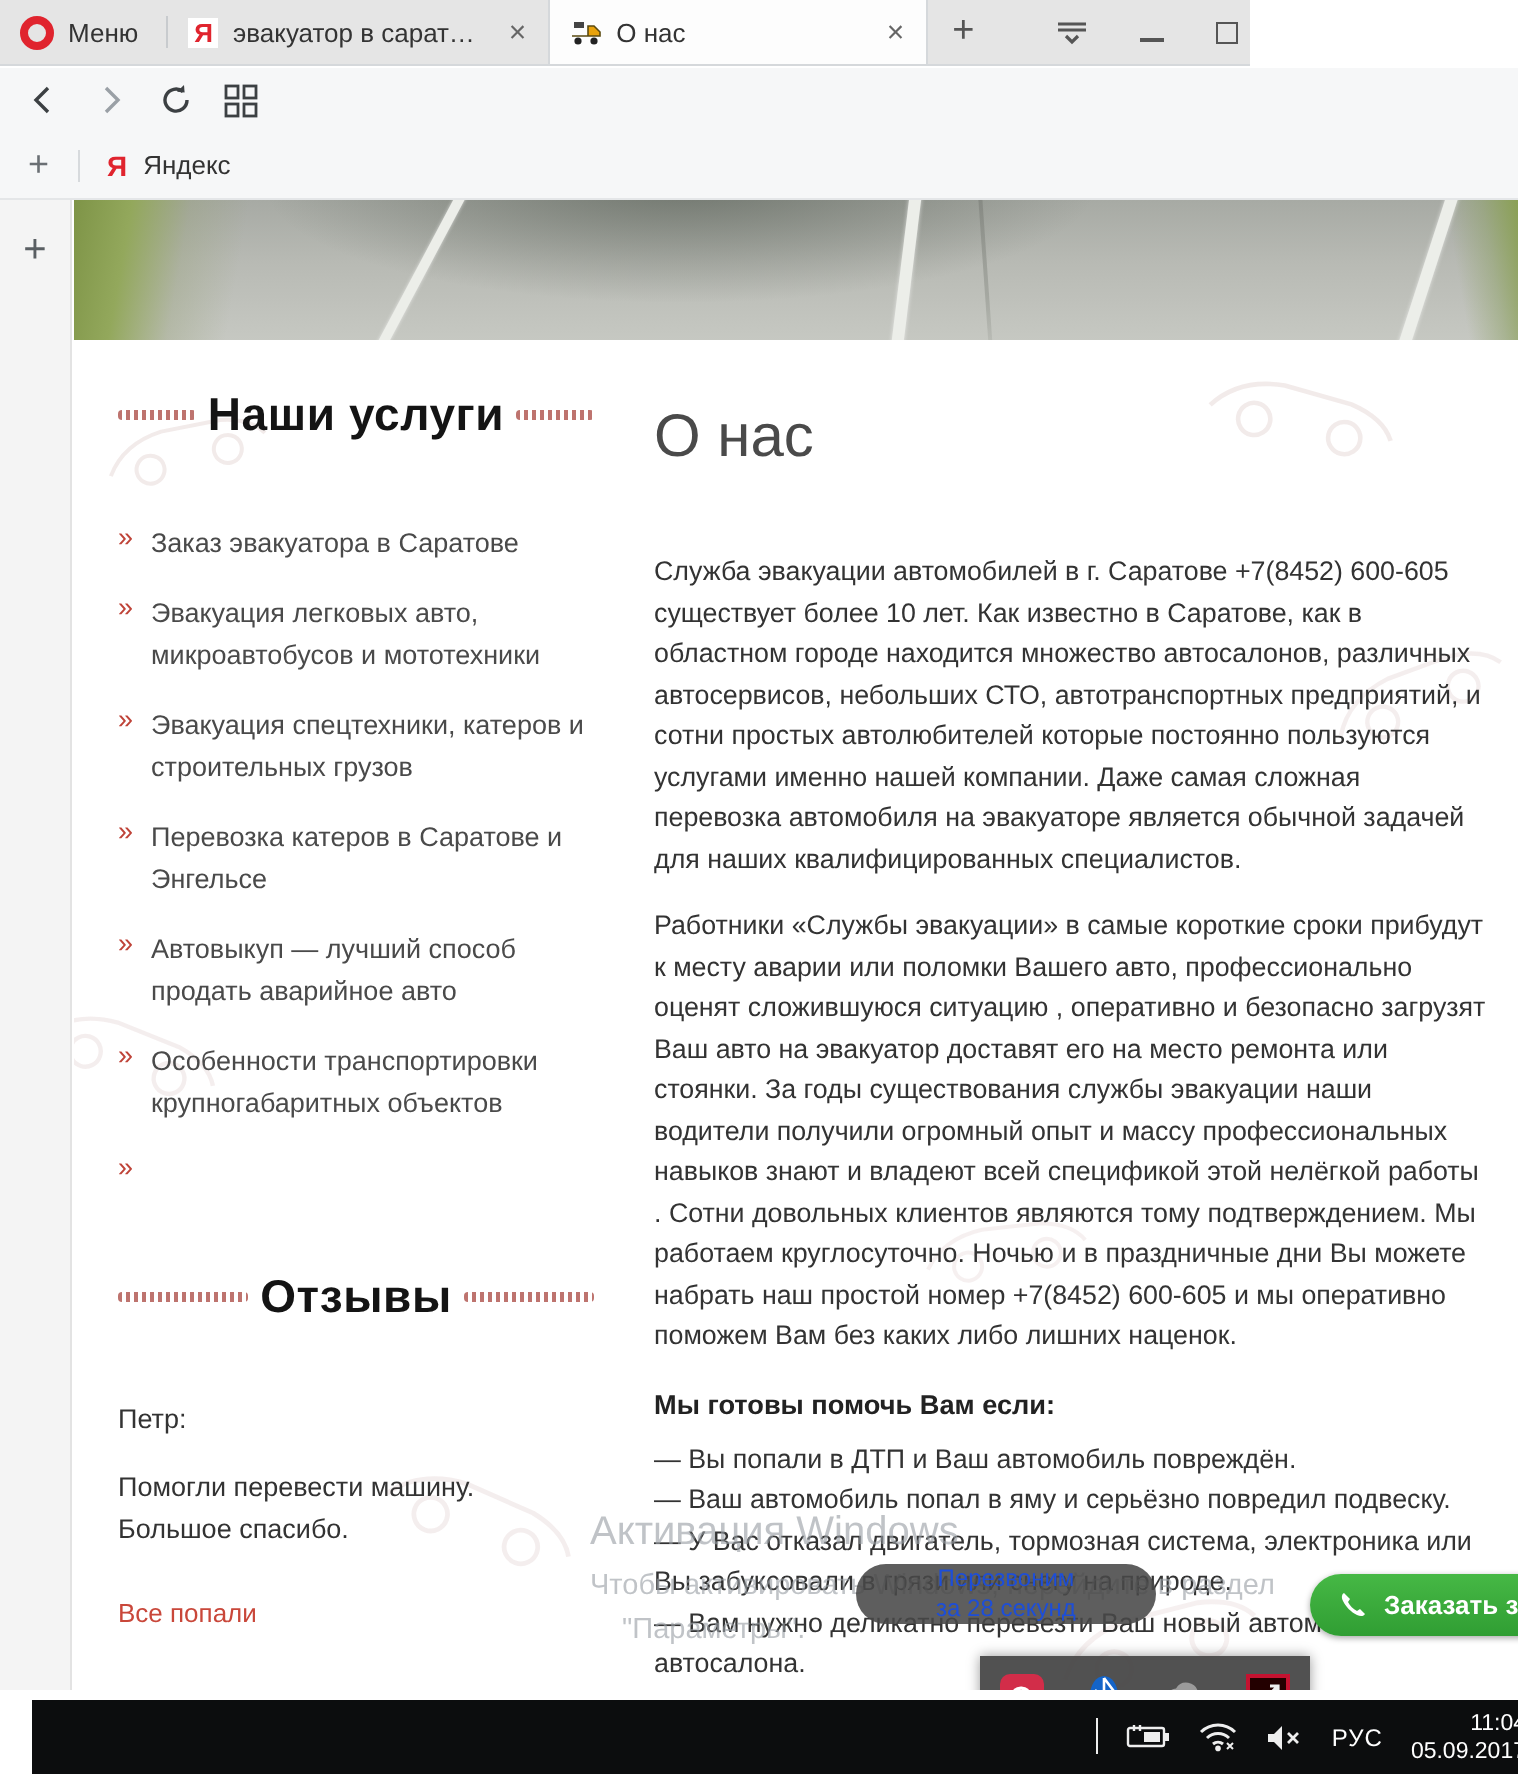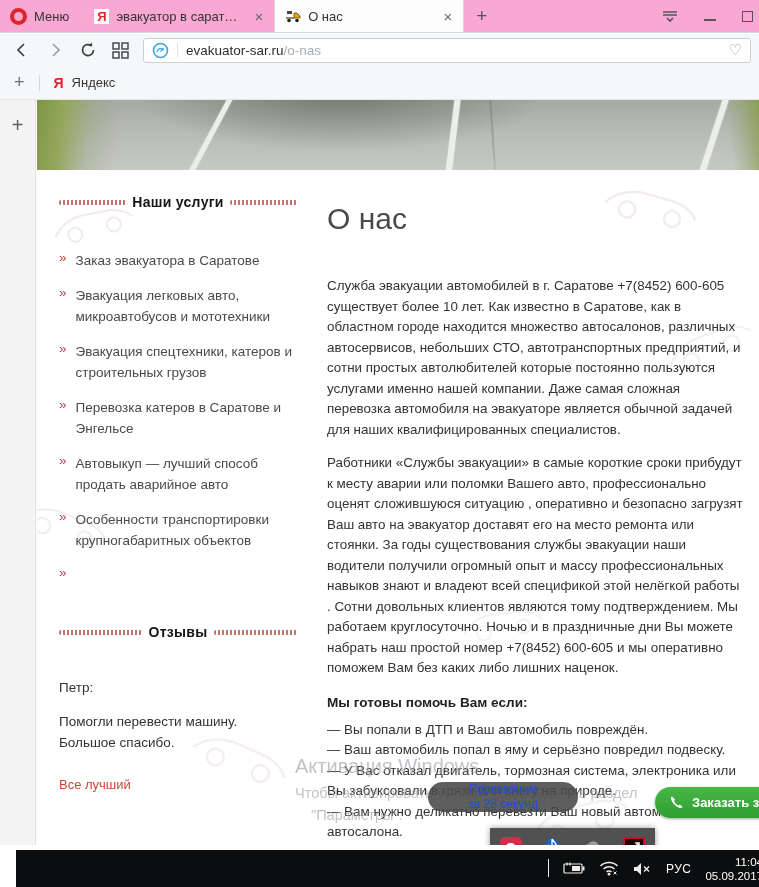--- a/index.html
+++ b/index.html
@@ -3,22 +3,22 @@
 <meta charset="utf-8">
 <style>
   * { margin:0; padding:0; box-sizing:border-box; }
   html,body { background:#888; }
   #screen{
     position:relative; width:759px; height:887px; overflow:hidden;
     background:#fff; font-family:"Liberation Sans", sans-serif;
     -webkit-font-smoothing:antialiased;
   }
   
-  .tabbar{ position:absolute; left:0; top:0; width:759px; height:33px;
-    background:#f9a8d4; border-bottom:1px solid #d5d8db; display:flex; align-items:stretch; }
+  .tabbar{ position:absolute; left:0; top:0; width:625px; height:33px;
+    background:#e5e5e5; border-bottom:1px solid #d5d8db; display:flex; align-items:stretch; }
   .menu-btn{ display:flex; align-items:center; gap:7px; padding:0 14px 0 10px; cursor:pointer; }
   .opera-logo{ width:17px; height:17px; border-radius:50%; border:4px solid #e0242e; }
   .menu-label{ font-size:13px; color:#333; }
   .tab-divider{ width:1px; height:16px; background:#c8cbce; align-self:center; }
   .tab{ display:flex; align-items:center; gap:7px; padding:0 8px 0 10px; width:190px; font-size:13px; color:#333; }
   .tab .title{ flex:1; white-space:nowrap; overflow:hidden; text-overflow:ellipsis; }
   .tab.active{ background:#fdfdfd; border-left:1px solid #d5d8db; border-right:1px solid #d5d8db; }
   .tab .close{ color:#666; font-size:15px; line-height:1; padding:2px 3px; }
   .favicon-yandex{ color:#e0242e; font-weight:bold; font-size:13px; background:#fff; padding:0 3px; line-height:15px; }
   .newtab-btn{ color:#555; font-size:19px; display:flex; align-items:center; padding:0 12px; }
@@ -64,21 +64,21 @@
   
   .cars{ position:absolute; left:0; top:70px; width:722px; height:680px; pointer-events:none; }
   .car{ position:absolute; opacity:.45; }
   .car svg{ display:block; }
   
   .content{ position:absolute; left:0; top:70px; width:722px; display:flex; padding:24px 0 0 22px; }
   .col-side{ width:238px; flex:none; }
   .col-main{ flex:1; padding-left:30px; padding-right:14px; }
   
   .side-heading{ display:flex; align-items:center; margin-bottom:40px; }
-  .side-heading .txt{ font-size:14px; font-weight:bold; color:#141414; padding:0 6px; letter-spacing:.3px; }
+  .side-heading .txt{ font-size:23px; font-weight:bold; color:#141414; padding:0 6px; letter-spacing:.3px; }
   .deco{ flex:1; height:5px;
     background:repeating-linear-gradient(90deg,#a8453e 0,#a8453e 2px, rgba(0,0,0,0) 2px, rgba(0,0,0,0) 4px);
     opacity:.75; border-radius:2px; }
   .svc{ display:flex; margin-bottom:14px; cursor:pointer; }
   .svc .mark{ color:#bf4338; font-size:13.5px; margin-right:9px; flex:none; }
   .svc .lbl{ font-size:13.5px; color:#4a4a4a; line-height:21px; }
   .reviews-block{ margin-top:44px; }
   .rv-author{ font-size:13.5px; color:#333; margin-top:32px; }
   .rv-text{ font-size:13.5px; color:#333; line-height:21px; margin-top:16px; }
   .rv-date{ font-size:11.5px; color:#b59c94; margin-top:16px; }
@@ -178,35 +178,20 @@
         </svg>
     </span>
     <span class="nav-ic" style="margin-left:15px">
       <svg width="17" height="17" viewBox="0 0 17 17">
           <rect x="1" y="1" width="6" height="6" fill="none" stroke="#3c4043" stroke-width="1.4"></rect>
           <rect x="10" y="1" width="6" height="6" fill="none" stroke="#3c4043" stroke-width="1.4"></rect>
           <rect x="1" y="10" width="6" height="6" fill="none" stroke="#3c4043" stroke-width="1.4"></rect>
           <rect x="10" y="10" width="6" height="6" fill="none" stroke="#3c4043" stroke-width="1.4"></rect>
         </svg>
     </span>
-    <div class="addressbar">
-      <span style="display:flex">
-        <svg width="17" height="17" viewBox="0 0 17 17">
-            <circle cx="8.5" cy="8.5" r="7" fill="none" stroke="#39a3e4" stroke-width="1.6"></circle>
-            <path d="M5 10 a4 4 0 0 1 7-2" fill="none" stroke="#39a3e4" stroke-width="1.3"></path>
-            <path d="M8.5 9.5 l3-3" stroke="#39a3e4" stroke-width="1.3"></path>
-          </svg>
-      </span>
-      <span class="addr-divider"></span>
-      <span style="display:flex">
-        <span class="url-host">evakuator-sar.ru</span>
-          <span class="url-path">/o-nas</span>
-      </span>
-      <span class="heart">♡</span>
-    </div>
   </div>
 
   <div class="bookmarksbar">
     <span class="bm-plus">+</span>
     <span class="bm-div"></span>
     <span class="bm-yandex">
       <span class="y-letter">Я</span>
       <span>Яндекс</span>
     </span>
   </div>
@@ -321,21 +306,21 @@
           </div>
 
           <div class="reviews-block">
             <div class="side-heading">
               <span class="deco"></span>
               <span class="txt">Отзывы</span>
               <span class="deco"></span>
             </div>
             <div class="rv-author">Петр:</div>
             <div class="rv-text">Помогли перевести машину. Большое спасибо.</div>
-            <div class="rv-all">Все лучший</div>
+            <div class="rv-all">Все попали</div>
           </div>
         </div>
 
         <div class="col-main">
           <h1 class="page-title">О нас</h1>
           <p class="para">Служба эвакуации автомобилей в г. Саратове +7(8452) 600-605 существует более 10 лет. Как известно в Саратове, как в областном городе находится множество автосалонов, различных автосервисов, небольших СТО, автотранспортных предприятий, и сотни простых автолюбителей которые постоянно пользуются услугами именно нашей компании. Даже самая сложная перевозка автомобиля на эвакуаторе является обычной задачей для наших квалифицированных специалистов.</p>
           <p class="para">Работники «Службы эвакуации» в самые короткие сроки прибудут к месту аварии или поломки Вашего авто, профессионально оценят сложившуюся ситуацию , оперативно и безопасно загрузят Ваш авто на эвакуатор доставят его на место ремонта или стоянки. За годы существования службы эвакуации наши водители получили огромный опыт и массу профессиональных навыков знают и владеют всей спецификой этой нелёгкой работы . Сотни довольных клиентов являются тому подтверждением. Мы работаем круглосуточно. Ночью и в праздничные дни Вы можете набрать наш простой номер +7(8452) 600-605 и мы оперативно поможем Вам без каких либо лишних наценок.</p>
           <div class="subhead">Мы готовы помочь Вам если:</div>
           <div class="linelist">
             <div>— Вы попали в ДТП и Ваш автомобиль повреждён.</div>

